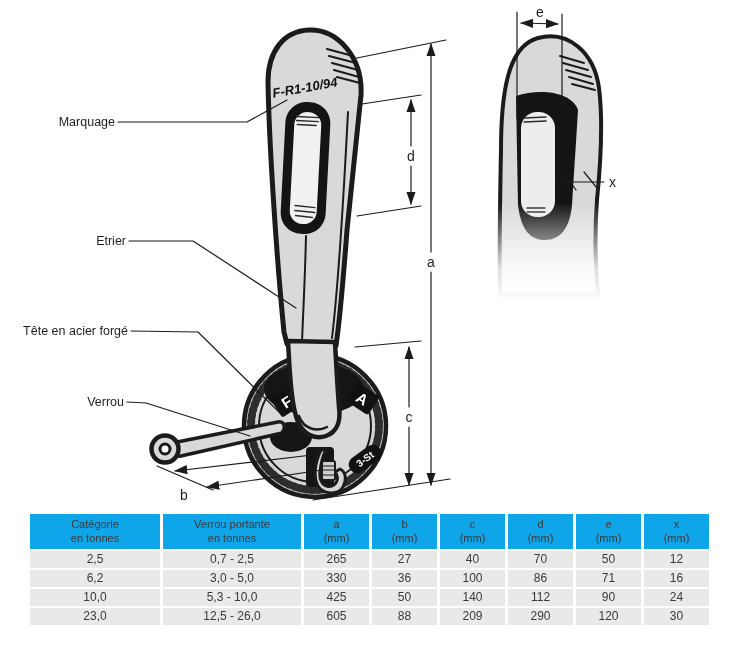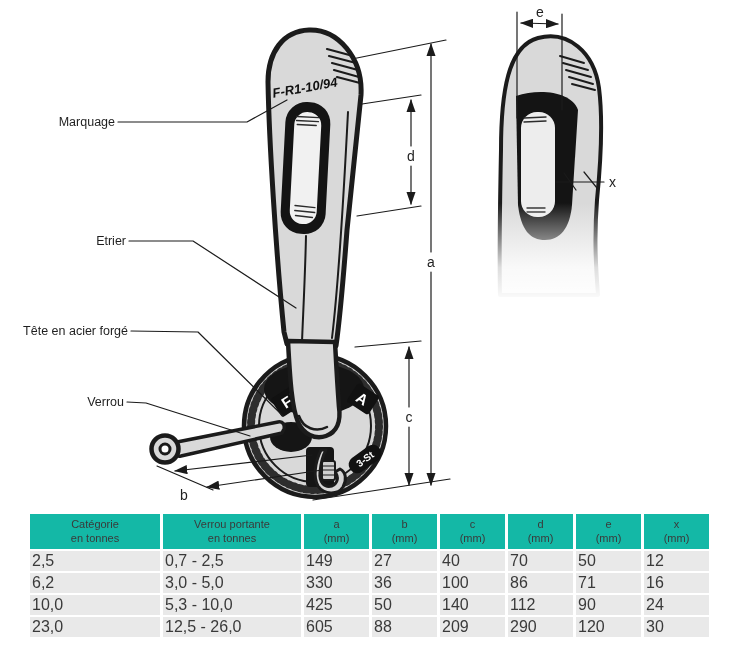--- a/index.html
+++ b/index.html
@@ -8,23 +8,23 @@
   svg{position:absolute;left:0;top:0;}
   svg text{font-family:"Liberation Sans",sans-serif;fill:#1f1f1f;}
   .callout{font-size:12.5px;}
   .dimletter{font-size:14px;}
   .marking{font-size:13px;font-weight:bold;font-style:italic;fill:#101010;}
   .brand{font-size:15px;font-weight:bold;fill:#ffffff;letter-spacing:1.5px;}
   .badge{font-size:10px;font-weight:bold;fill:#ffffff;}
 
   table.dims{position:absolute;left:27px;top:512px;border-collapse:separate;
              border-spacing:3px 2px;table-layout:fixed;}
-  table.dims th{background:#14b8a6;font-weight:normal;font-size:11px;line-height:1.3;
+  table.dims th{background:#0ea5e9;font-weight:normal;font-size:11px;line-height:1.3;
                 padding:3px 2px;text-align:center;color:#3a3a3a;}
-  table.dims td{background:#e9e9e9;font-size:16px;padding:1px 2px;
+  table.dims td{background:#e9e9e9;font-size:12px;text-align:center;padding:1px 2px;
                 height:15px;color:#3a3a3a;}
 </style>
 </head>
 <body>
 
 <div class="stage">
 
 <svg width="750" height="512" viewBox="0 0 750 512">
   <defs>
     <marker id="ah" viewBox="0 0 10 7" refX="9.3" refY="3.5" markerWidth="11" markerHeight="8" orient="auto-start-reverse">
@@ -231,21 +231,21 @@
       <th>
             <div>x</div>
             <div>(mm)</div>
           </th>
     </tr>
   </thead>
   <tbody>
     <tr>
       <td>2,5</td>
       <td>0,7 - 2,5</td>
-      <td>149</td>
+      <td>265</td>
       <td>27</td>
       <td>40</td>
       <td>70</td>
       <td>50</td>
       <td>12</td>
     </tr>
     <tr>
       <td>6,2</td>
       <td>3,0 - 5,0</td>
       <td>330</td>

